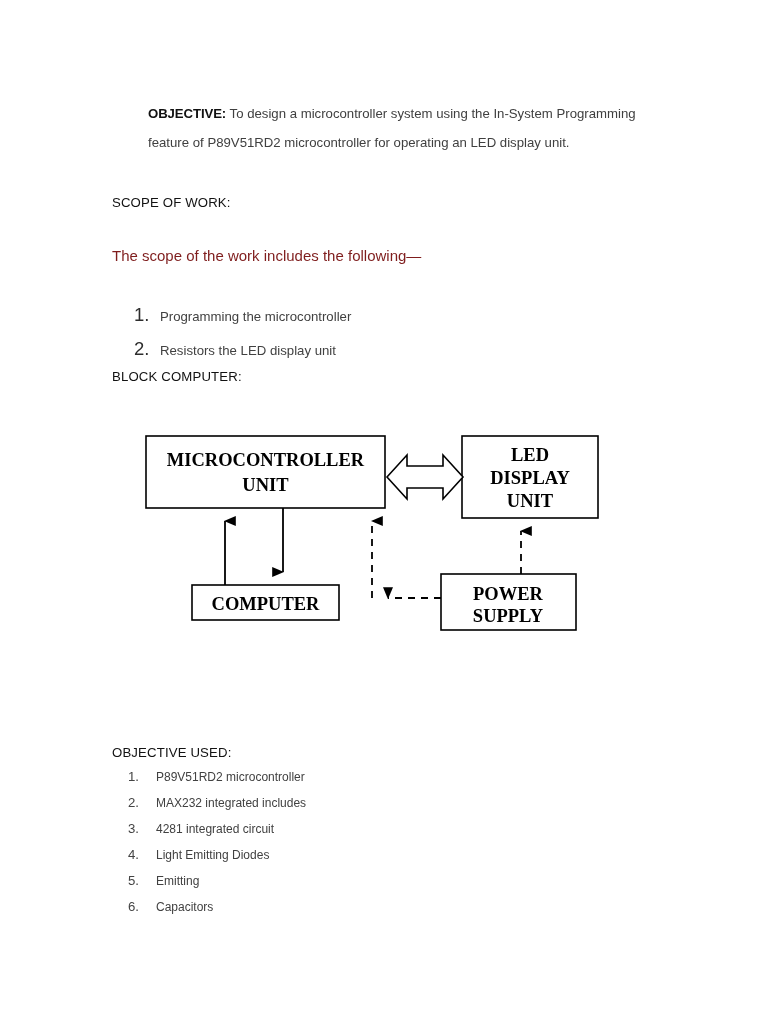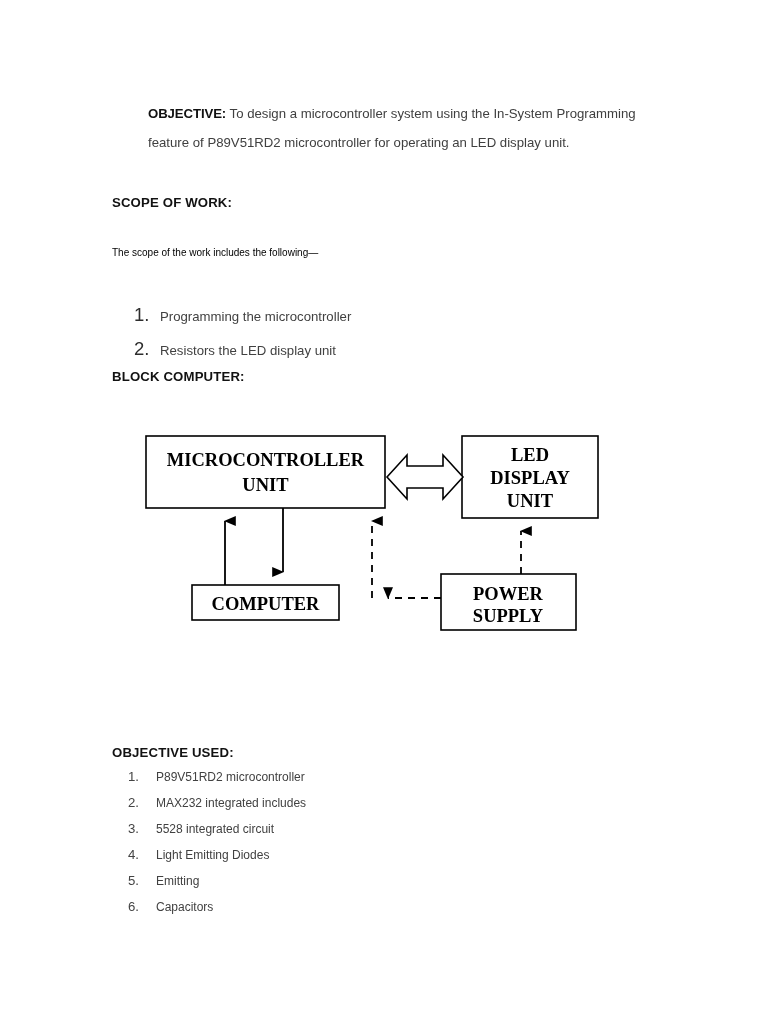--- a/index.html
+++ b/index.html
@@ -38,34 +38,34 @@
   .objective .lead {
     font-weight: bold;
     color: #111111;
     letter-spacing: -0.1px;
   }
 
   .heading {
     position: absolute;
     left: 112px;
     font-size: 13.2px;
-    font-weight: bold;
+    font-weight: normal;
     color: #121212;
     letter-spacing: 0.15px;
   }
   #scope-heading { top: 195px; }
   #blockdiagram-heading { top: 369px; }
   #components-heading { top: 745px; }
 
   .scope-intro {
     position: absolute;
     left: 112px;
     top: 247px;
-    font-size: 10px;
-    color: #000000;
+    font-size: 15px;
+    color: #7f1d1d;
   }
 
   
   .scope-list {
     position: absolute;
     left: 134px;
     top: 273px;
     margin: 0;
     padding: 0;
     list-style: none;
@@ -224,21 +224,21 @@
     <li>
       <span class="num">1.</span>
       <span class="txt">P89V51RD2 microcontroller</span>
     </li>
     <li>
       <span class="num">2.</span>
       <span class="txt">MAX232 integrated includes</span>
     </li>
     <li>
       <span class="num">3.</span>
-      <span class="txt">5528 integrated circuit</span>
+      <span class="txt">4281 integrated circuit</span>
     </li>
     <li>
       <span class="num">4.</span>
       <span class="txt">Light Emitting Diodes</span>
     </li>
     <li>
       <span class="num">5.</span>
       <span class="txt">Emitting</span>
     </li>
     <li>

